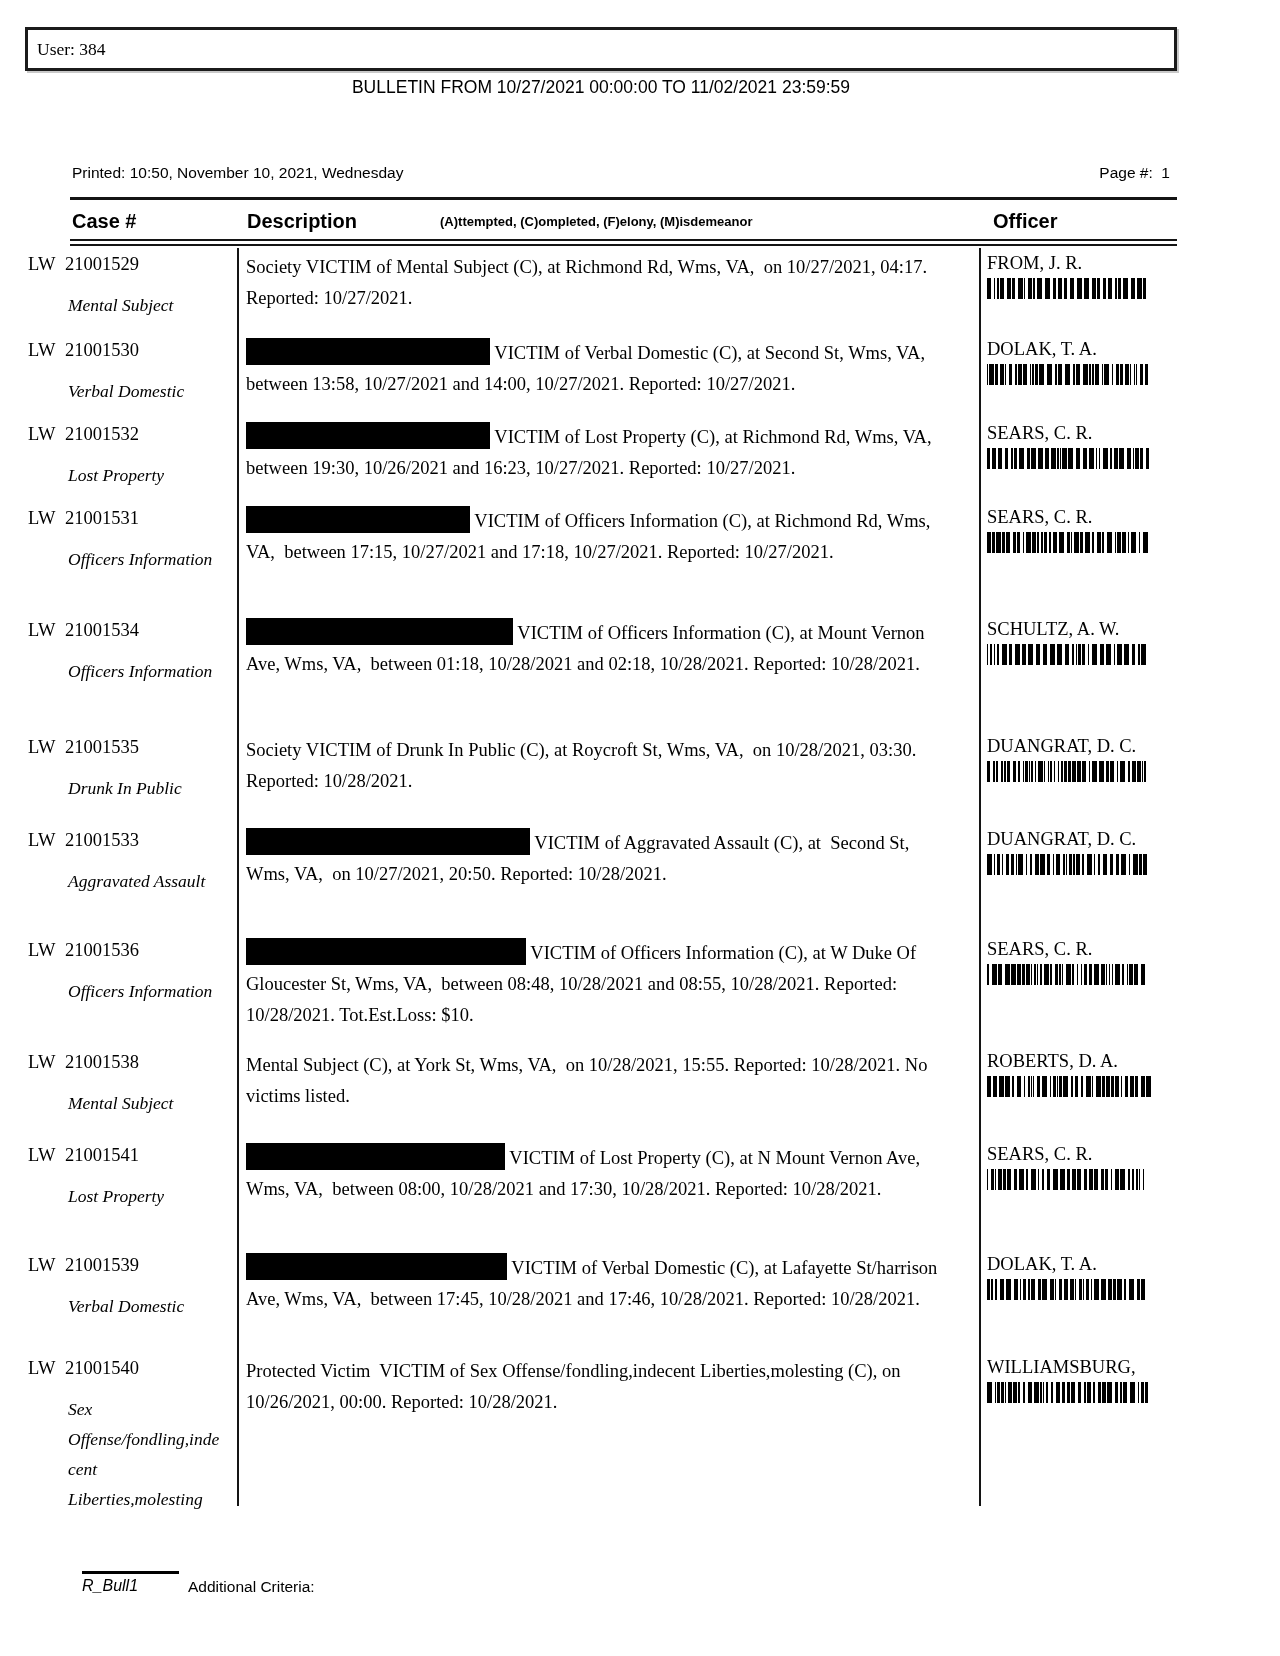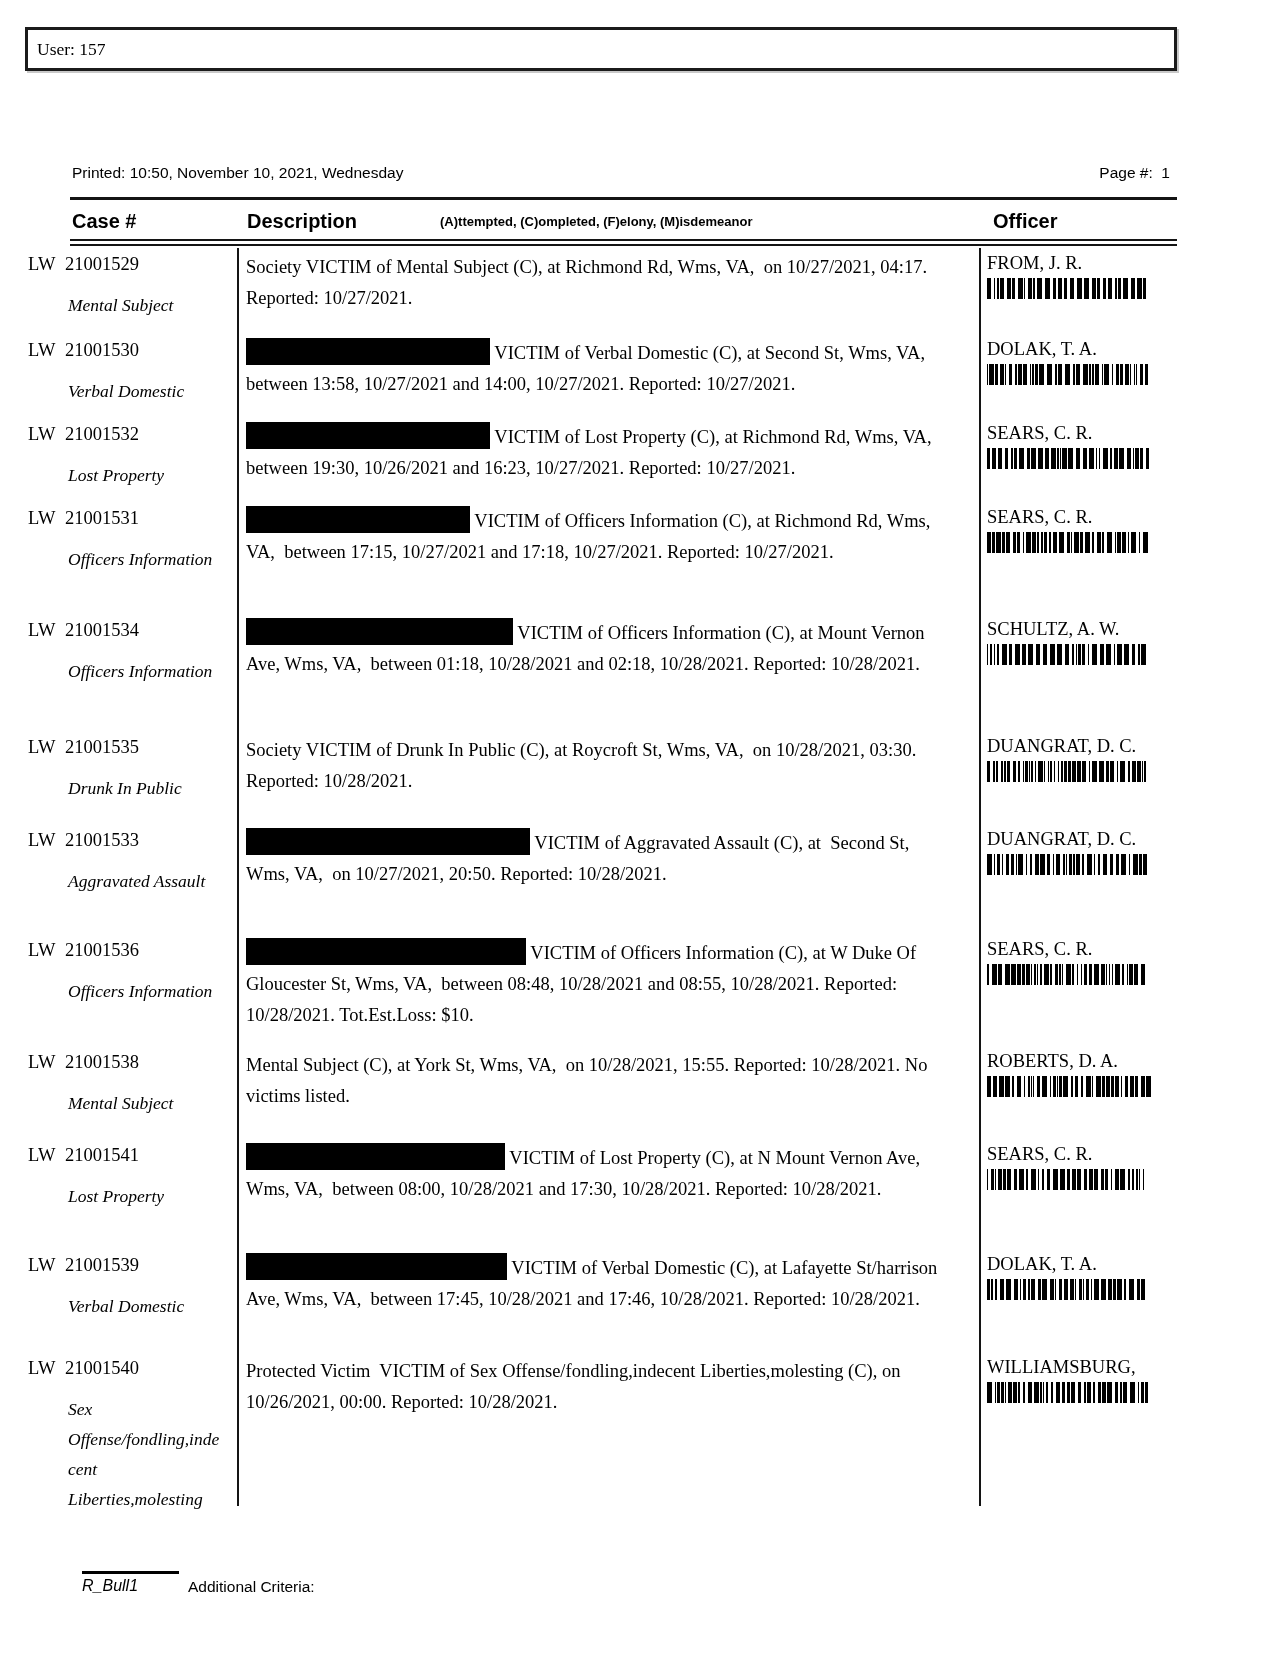--- a/index.html
+++ b/index.html
@@ -37,23 +37,24 @@
   .fline{position:absolute;left:82px;top:1571px;width:97px;height:2.5px;background:#000;}
   .reportname{position:absolute;left:82px;top:1577px;font-size:16px;font-style:italic;}
   .additional{position:absolute;left:188px;top:1578px;font-size:15.5px;}
 </style>
 </head>
 <body>
 
 <div class="page">
 
   <div class="topbox">
-    <span class="userlabel">User: 157</span>
-  </div>
-
+    <span class="userlabel">User: 384</span>
+  </div>
+
+  <div class="bulletin sans">BULLETIN FROM 10/27/2021 00:00:00 TO 11/02/2021 23:59:59</div>
 
 
   <div class="printed sans">Printed: 10:50, November 10, 2021, Wednesday</div>
   <div class="pageno sans">Page #:  1</div>
 
   <div class="rule" style="left:70px;top:197px;width:1107px;height:3px;"></div>
 
   <span class="th sans" style="left:72px;top:210px;">Case #</span>
   <span class="th sans" style="left:247px;top:210px;">Description</span>
   <span class="legend sans" style="left:440px;top:214px;">(A)ttempted, (C)ompleted, (F)elony, (M)isdemeanor</span>

